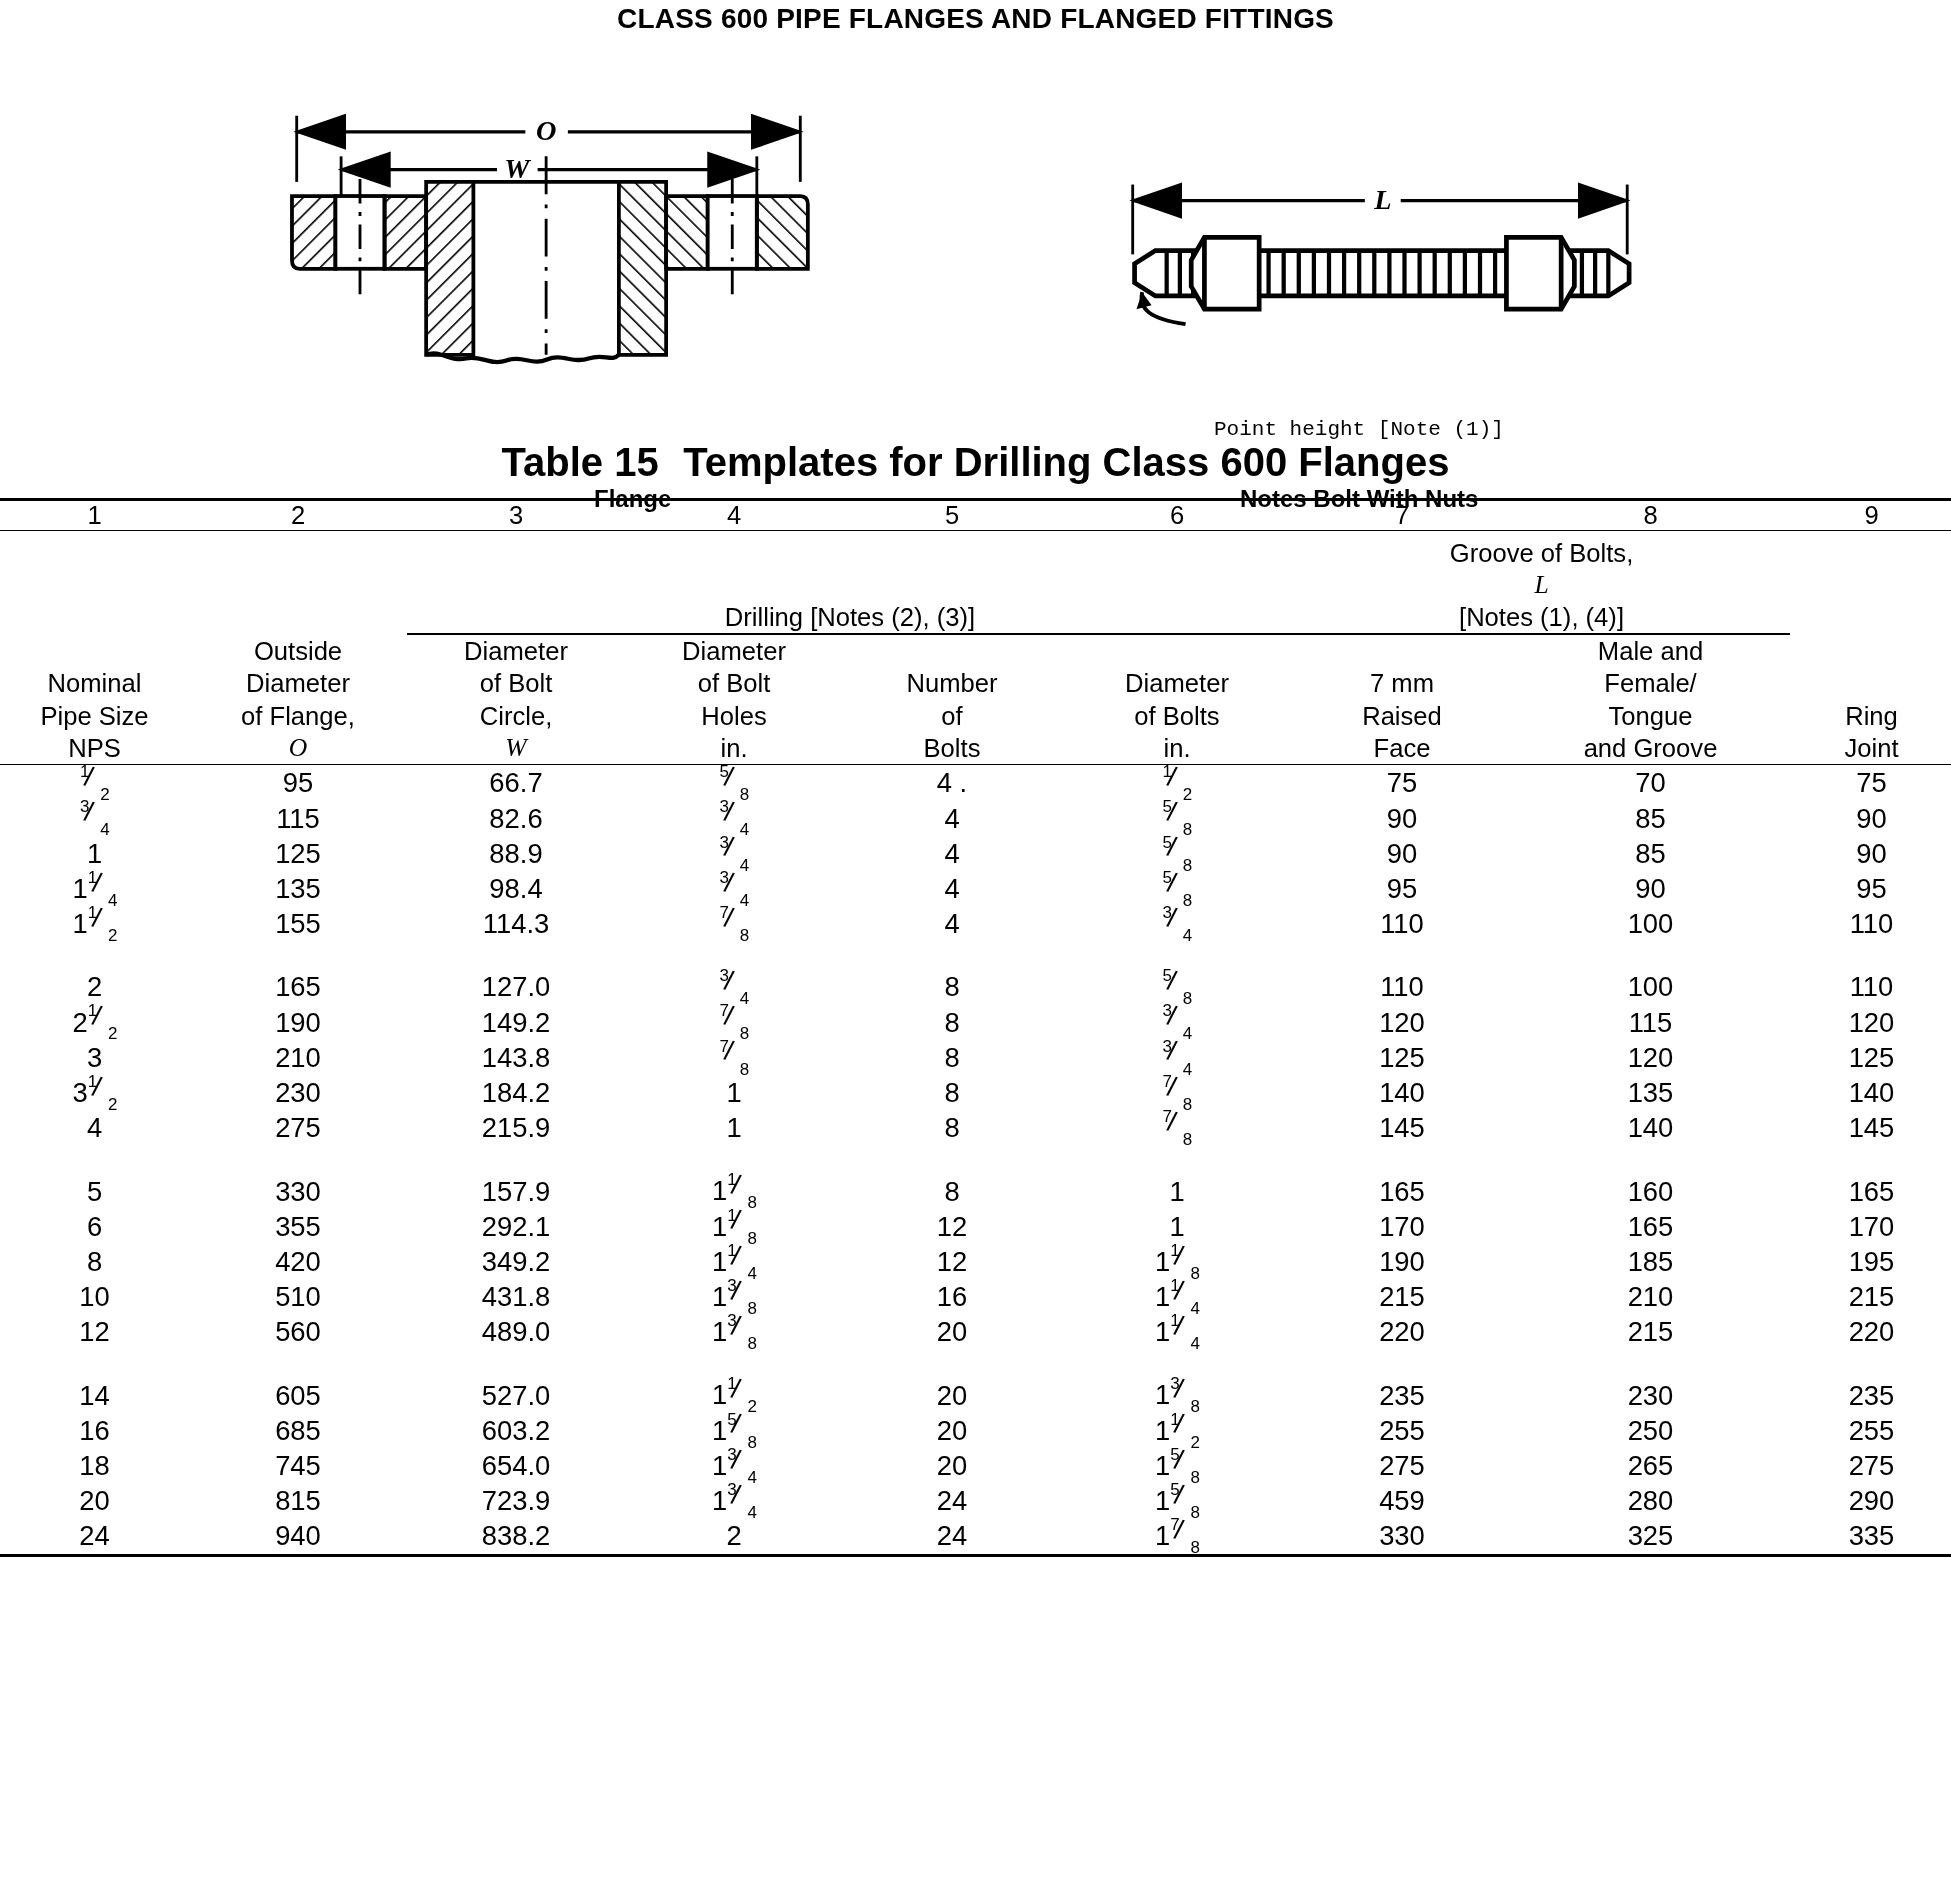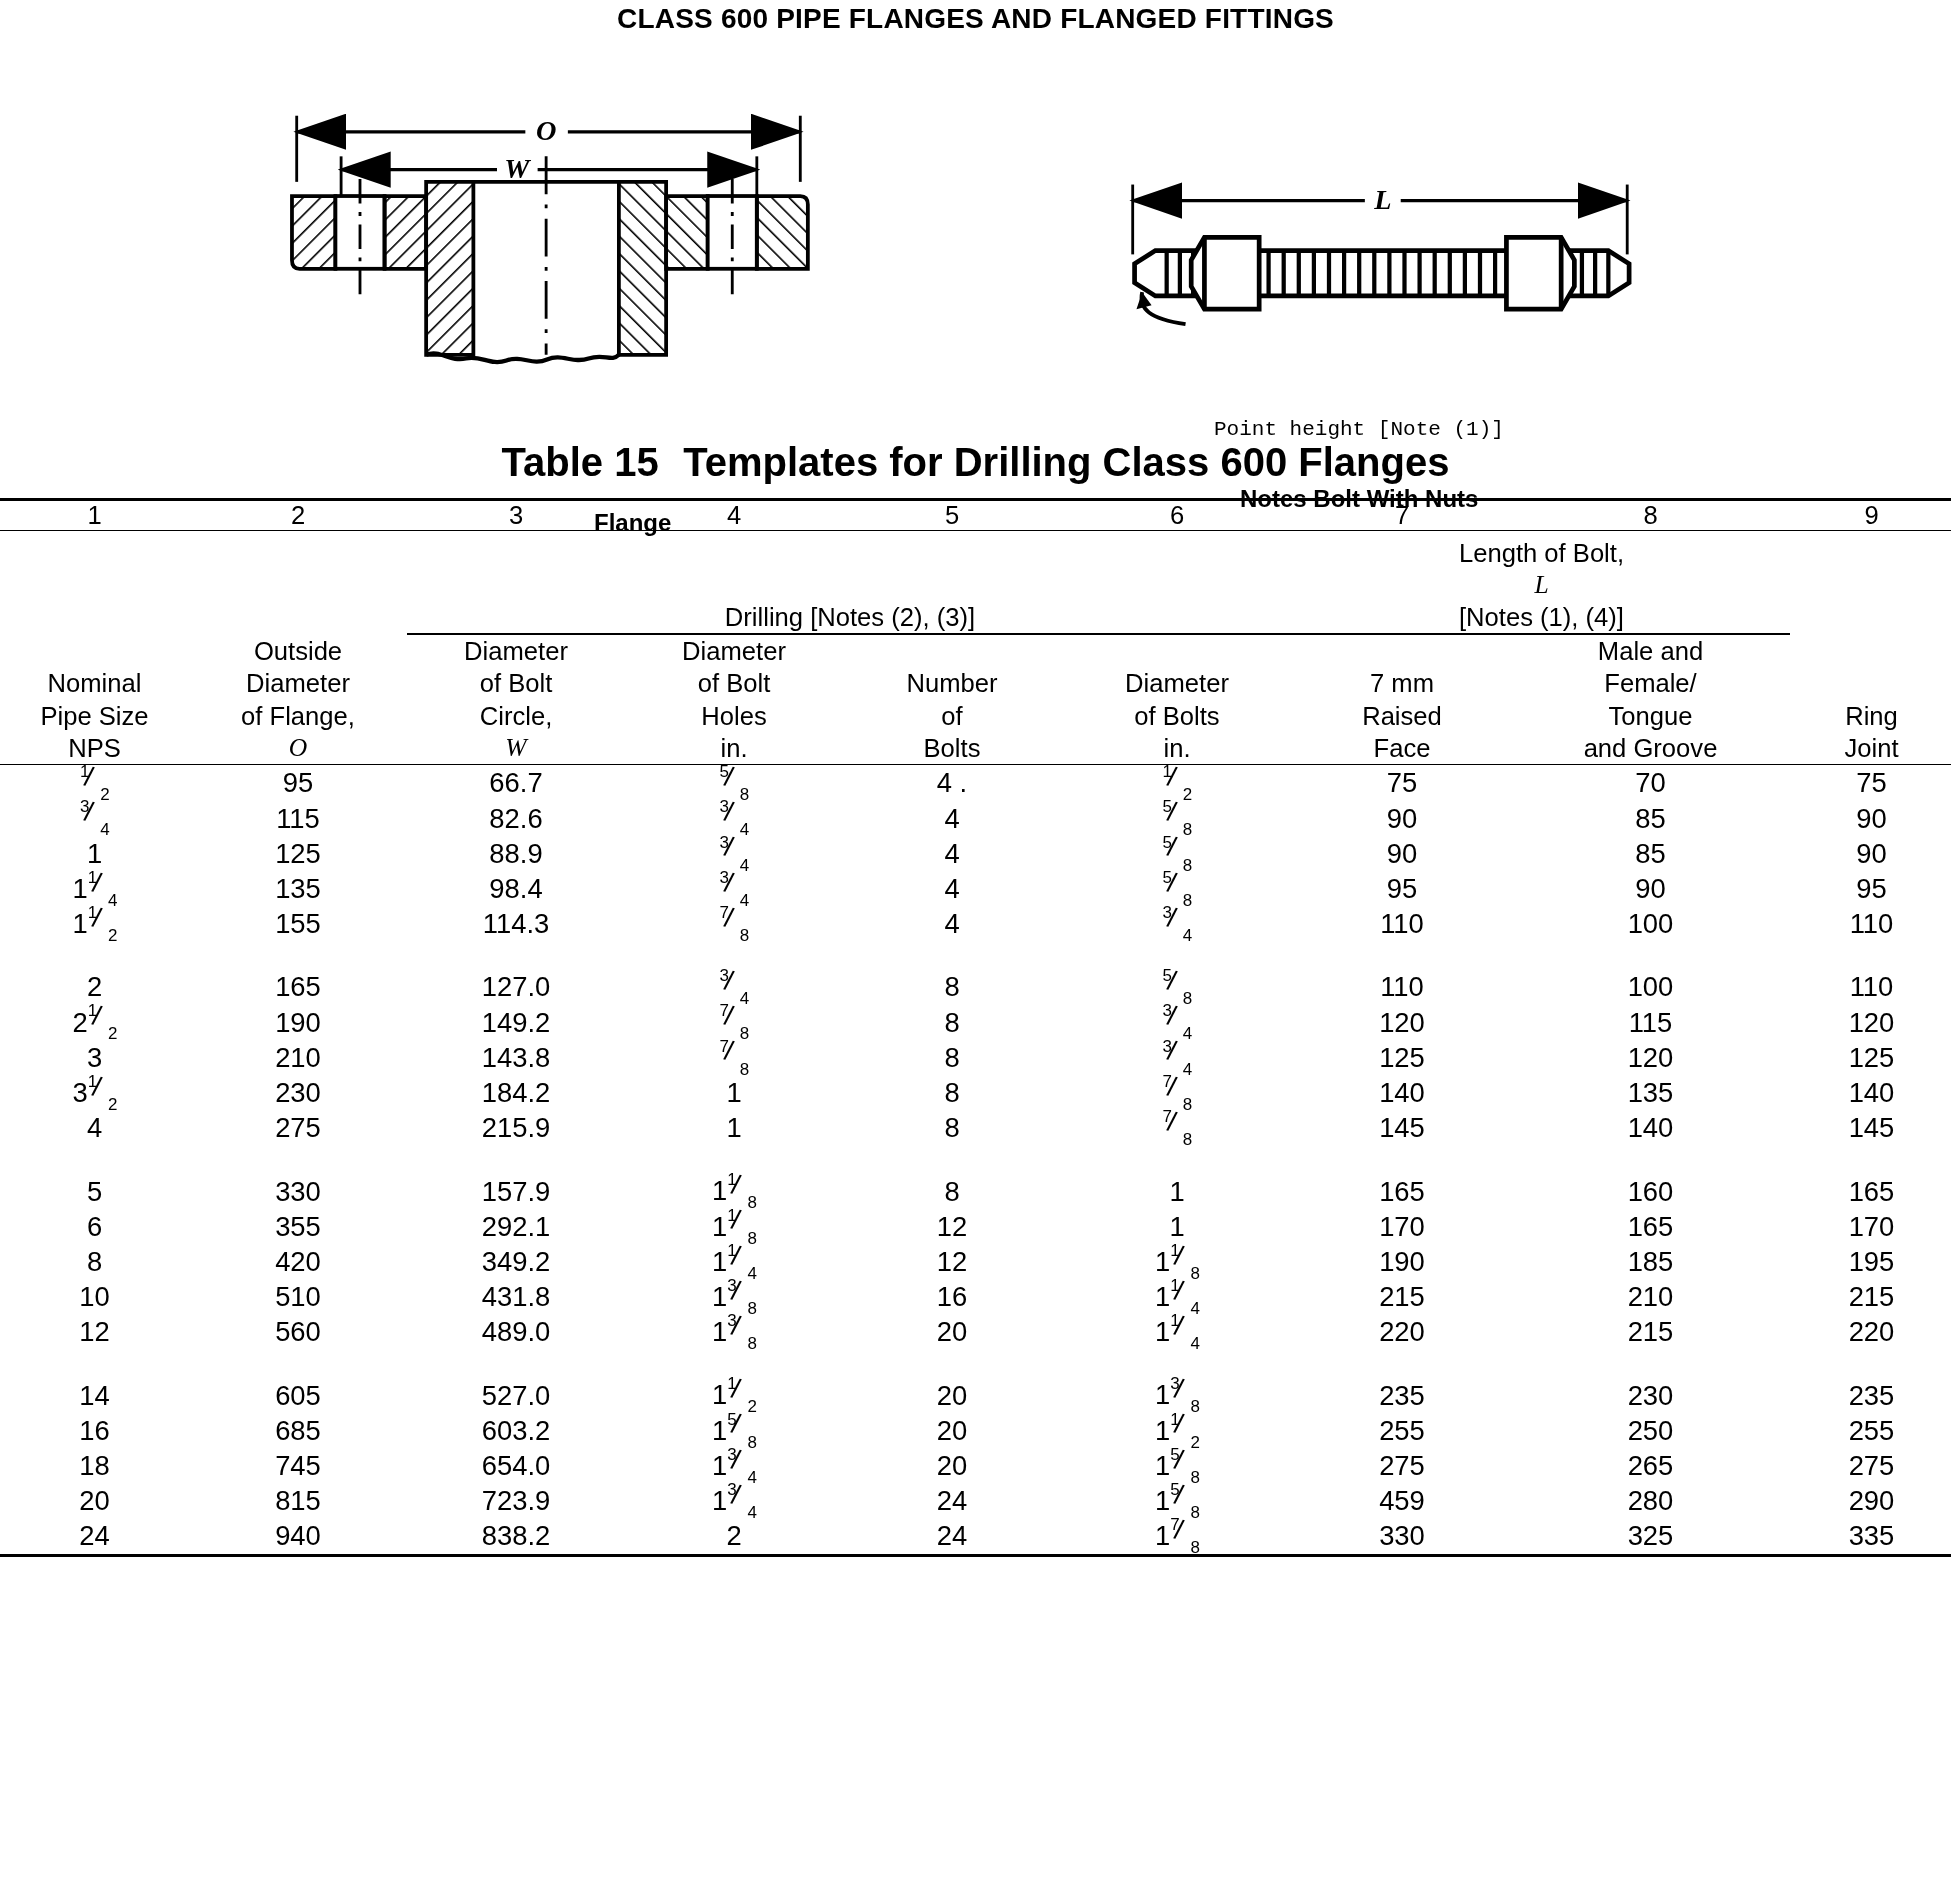--- a/index.html
+++ b/index.html
@@ -39,21 +39,21 @@
     position: absolute;
     left: 1117px; top: 142px;
     width: 558px; height: 151px;
   }
   .fig-caption {
     position: absolute;
     font-weight: bold;
     font-size: 24px;
     white-space: nowrap;
   }
-  .cap-flange { left: 594px; top: 450px; margin-top: 24px; }
+  .cap-flange { left: 594px; top: 450px; }
   .cap-bolt   { left: 1240px; top: 450px; }
   .pointnote {
     position: absolute;
     left: 1214px; top: 383px;
     font-size: 21px;
     white-space: nowrap;
     font-family: Liberation Mono, monospace;
   }
 
   
@@ -309,21 +309,21 @@
     <col class="c6">
       <col class="c7">
       <col class="c8">
       <col class="c9">
   </colgroup>
   <tbody>
 
     <tr>
       <td colspan="4" style="height:38px"></td>
       <td colspan="2"></td>
-      <td colspan="2" class="spanhdr" style="vertical-align:bottom">Length of Bolt,</td>
+      <td colspan="2" class="spanhdr" style="vertical-align:bottom">Groove of Bolts,</td>
       <td></td>
     </tr>
     <tr>
       <td colspan="4"></td>
       <td colspan="2"></td>
       <td colspan="2" class="spanhdr" style="font-style:italic;font-family:'Liberation Serif',serif;">L</td>
       <td></td>
     </tr>
     <tr>
       <td colspan="2"></td>

